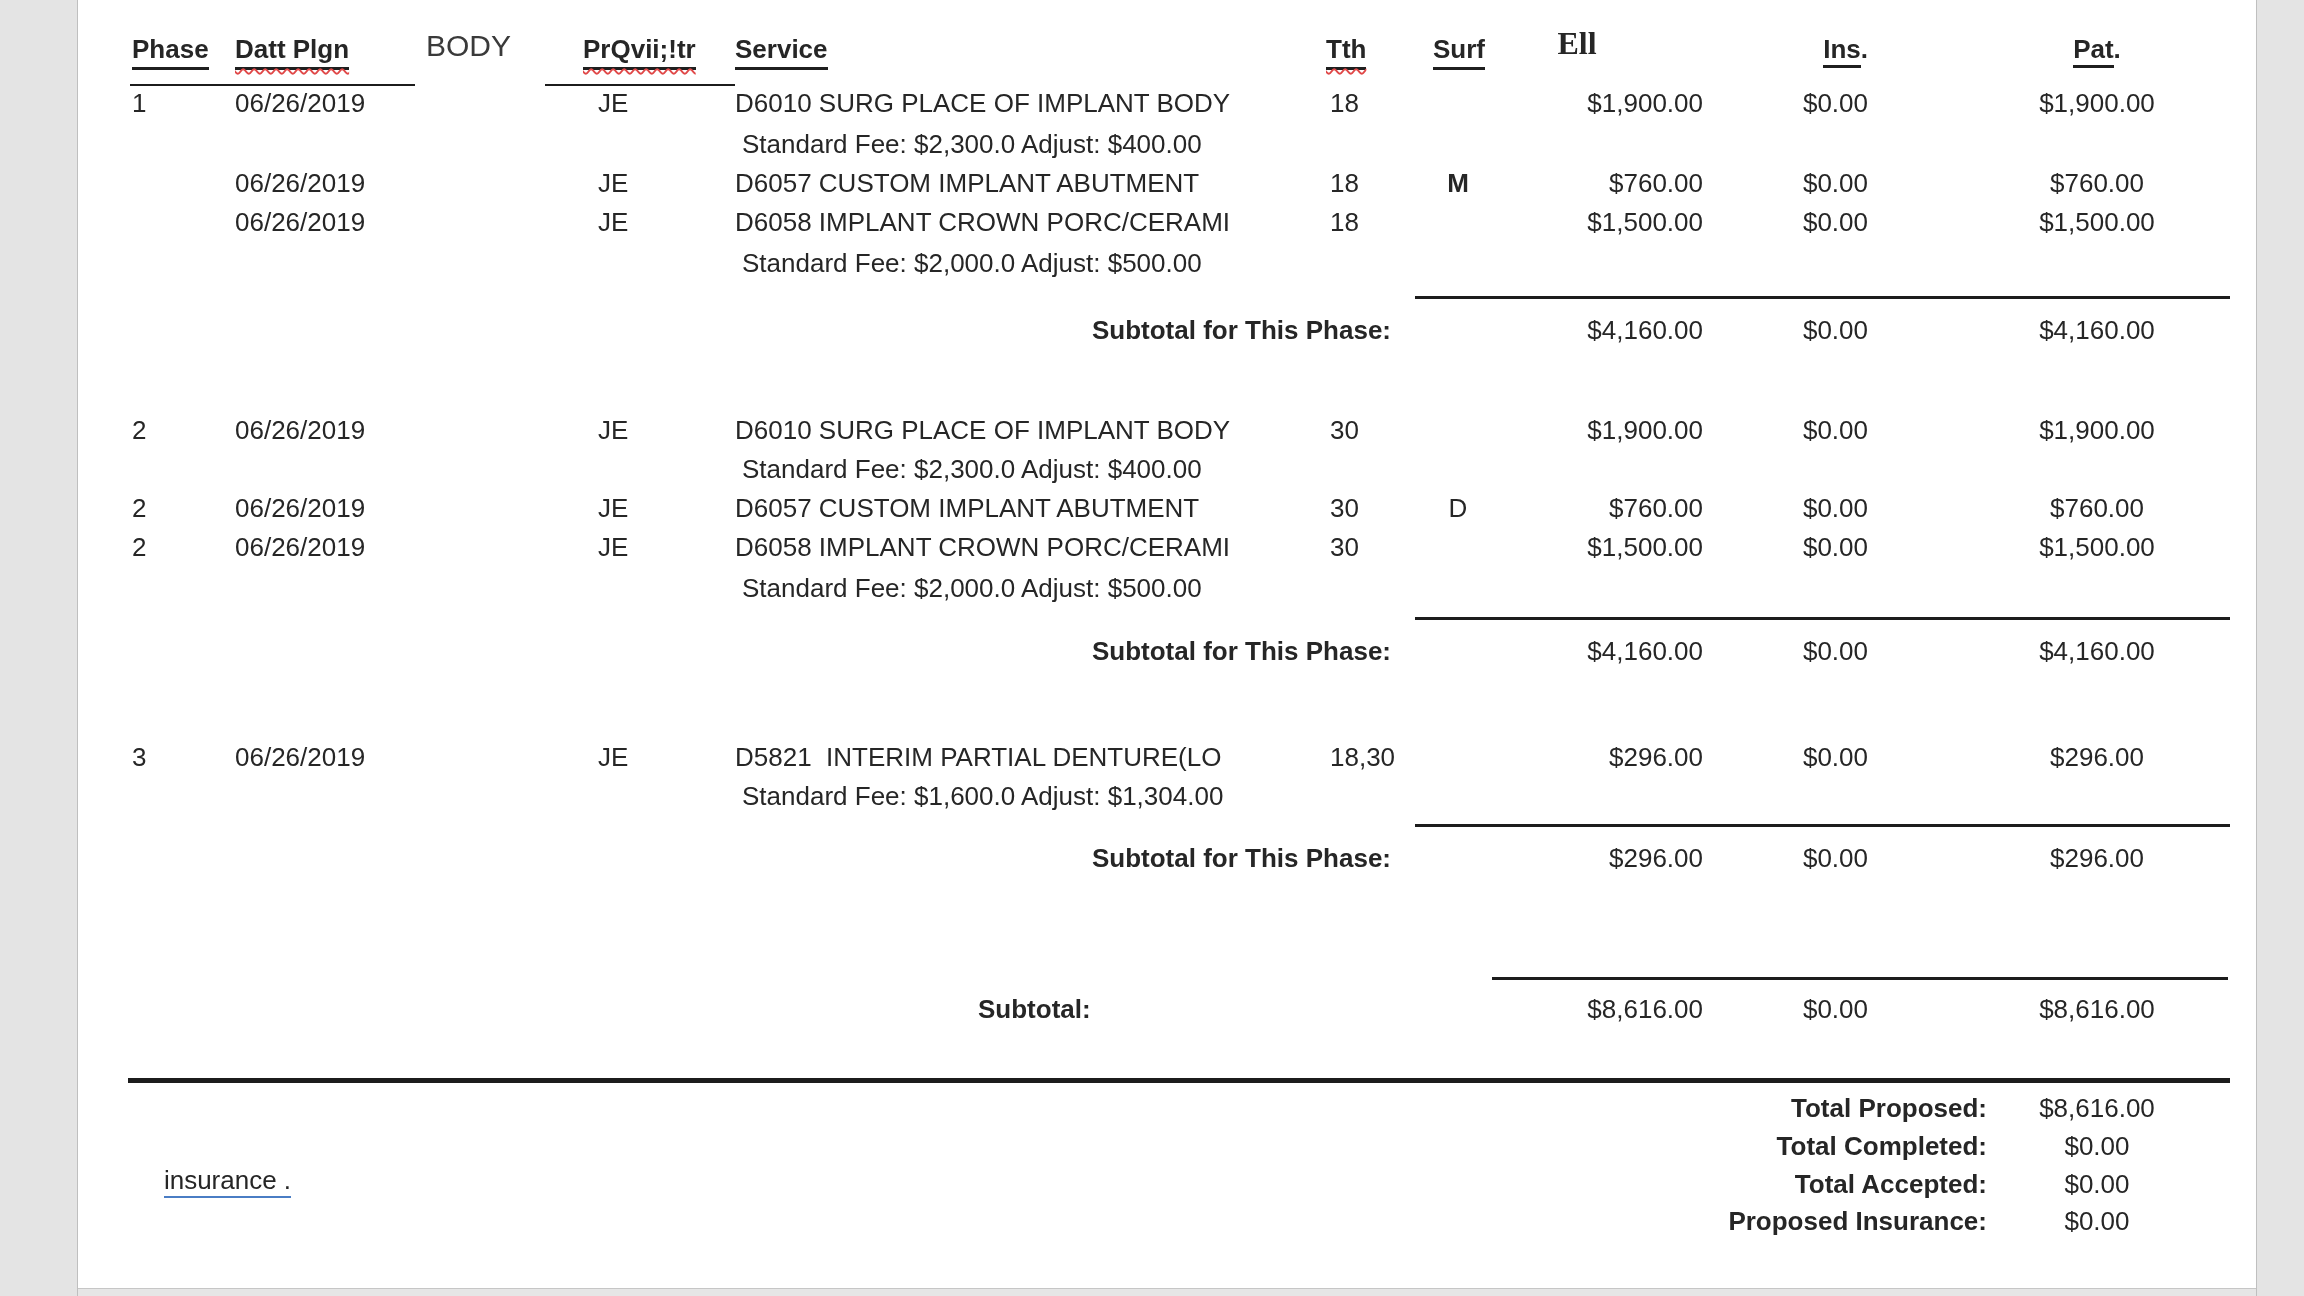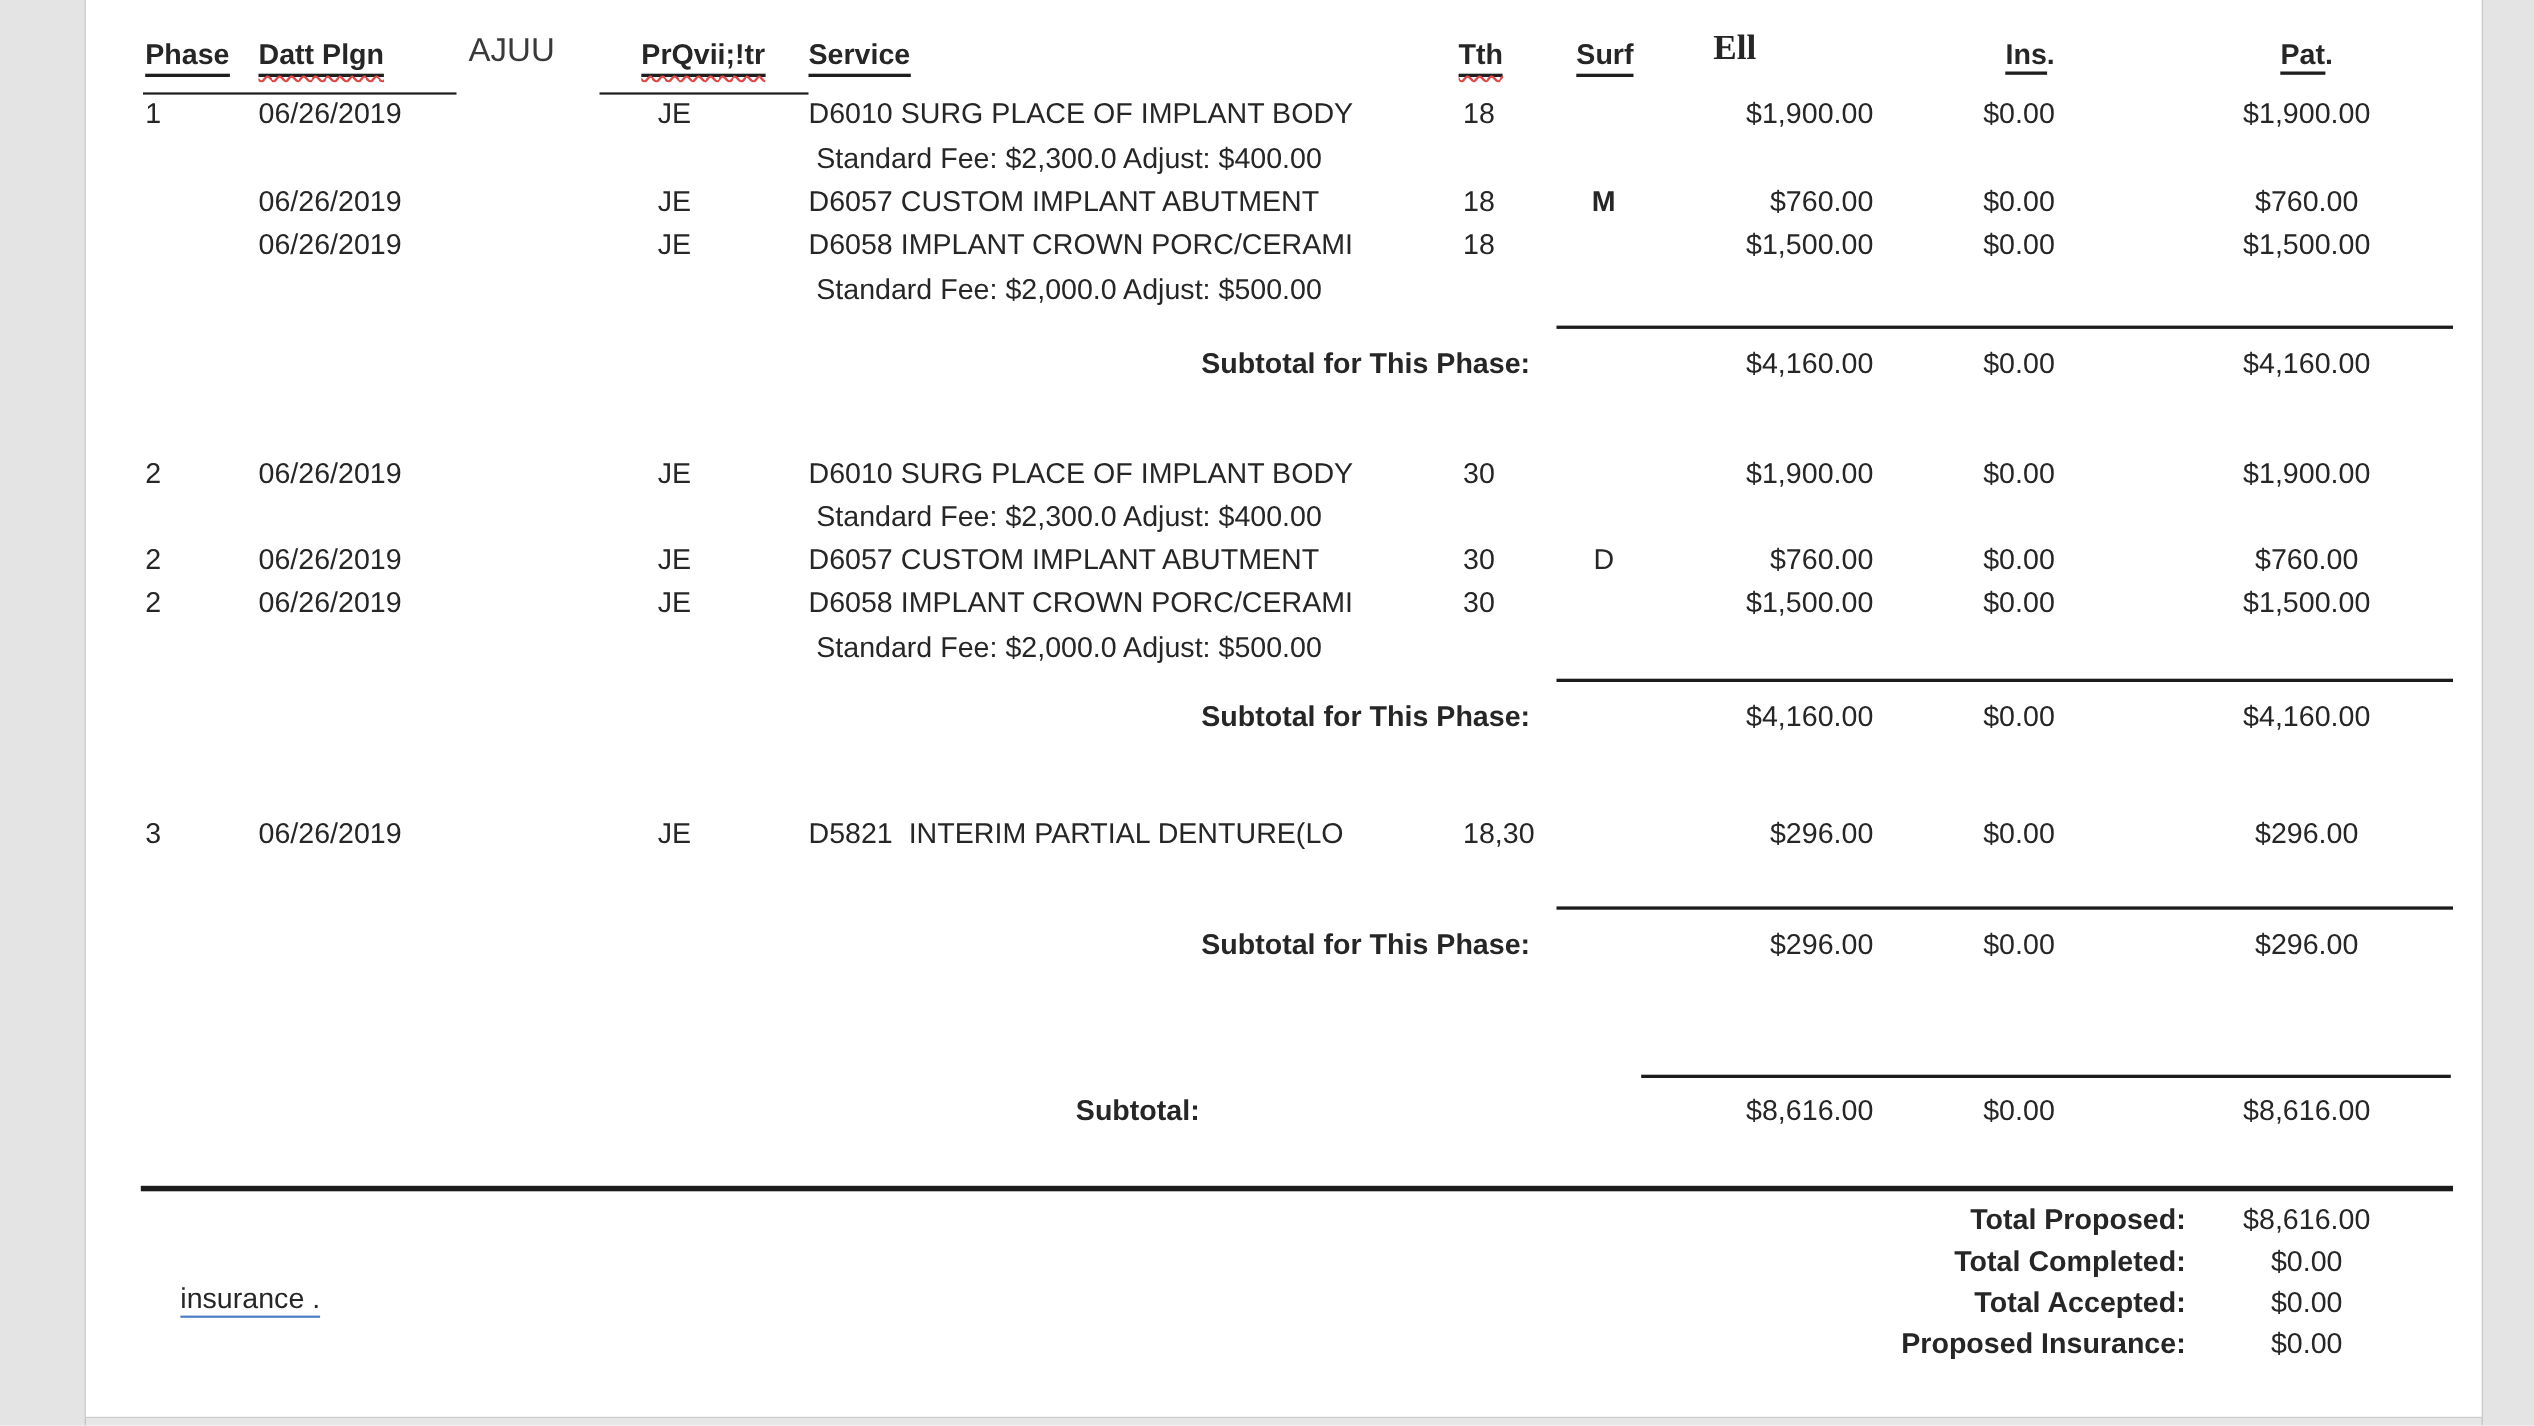--- a/index.html
+++ b/index.html
@@ -52,21 +52,21 @@
 </head>
 <body>
 
 <div class="margin-strip margin-left"></div>
 <div class="margin-strip margin-right"></div>
 
 <div class="page">
 
   <span class="hdr" style="left:54px">Phase</span>
   <span class="hdr squig" style="left:157px">Datt Plgn</span>
-  <span class="ajuu">AJUU</span>
+  <span class="ajuu">BODY</span>
   <span class="hdr squig" style="left:505px">PrQvii;!tr</span>
   <span class="hdr" style="left:657px">Service</span>
   <span class="hdr squig" style="left:1248px">Tth</span>
   <span class="hdr" style="left:1355px">Surf</span>
   <div class="hdr-ell">Ell</div>
   <div class="hdr-box ins-box"><span class="u">Ins</span><span>.</span></div>
   <div class="hdr-box pat-box"><span class="u">Pat</span><span>.</span></div>
 
   <div class="rule rule-hdr-a"></div>
   <div class="rule rule-hdr-b"></div>
@@ -142,20 +142,21 @@
   <div class="cell pat-box" style="top:634px">$4,160.00</div>
 
   <span class="cell c-phase" style="top:740px">3</span>
   <span class="cell c-date" style="top:740px">06/26/2019</span>
   <span class="cell c-prov" style="top:740px">JE</span>
   <span class="cell c-serv" style="top:740px">D5821  INTERIM PARTIAL DENTURE(LO</span>
   <span class="cell c-tth" style="top:740px">18,30</span>
   <div class="cell fee-box" style="top:740px">$296.00</div>
   <div class="cell ins-box" style="top:740px">$0.00</div>
   <div class="cell pat-box" style="top:740px">$296.00</div>
+  <span class="cell c-note" style="top:779px">Standard Fee: $1,600.0 Adjust: $1,304.00</span>
 
   <div class="rule rule-sub" style="top:824px"></div>
   <div class="cell sub-label" style="top:841px">Subtotal for This Phase:</div>
   <div class="cell fee-box" style="top:841px">$296.00</div>
   <div class="cell ins-box" style="top:841px">$0.00</div>
   <div class="cell pat-box" style="top:841px">$296.00</div>
 
   <div class="rule rule-grand"></div>
   <div class="cell grand-label" style="top:992px">Subtotal:</div>
   <div class="cell fee-box" style="top:992px">$8,616.00</div>

